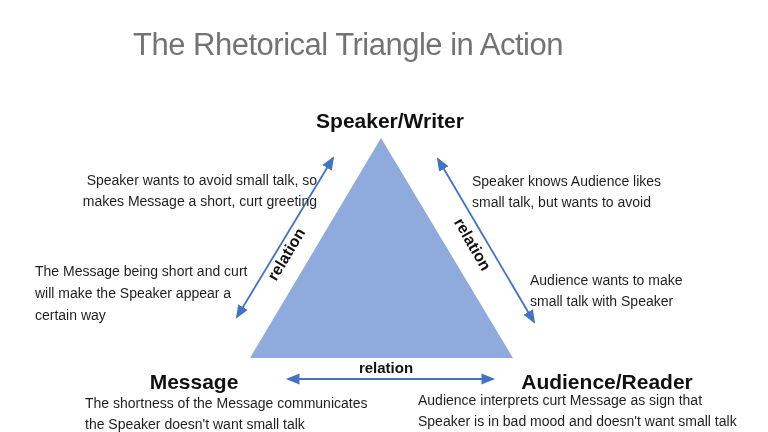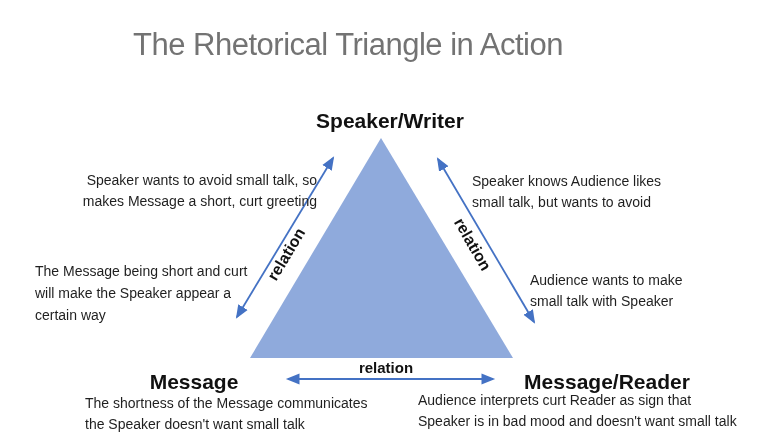--- a/index.html
+++ b/index.html
@@ -66,34 +66,34 @@
 
     <text class="relation-svg-label horizontal" x="386" y="373" text-anchor="middle">relation</text>
   </svg>
 
   <div class="title">The Rhetorical Triangle in Action</div>
 
   <div id="vertex-top" class="vertex-label">Speaker/Writer</div>
 
   <div id="vertex-left" class="vertex-label">Message</div>
 
-  <div id="vertex-right" class="vertex-label">Message/Reader</div>
+  <div id="vertex-right" class="vertex-label">Audience/Reader</div>
 
   <div id="ann-top-left" class="annotation">Speaker wants to avoid small talk, so
 makes Message a short, curt greeting</div>
 
   <div id="ann-mid-left" class="annotation">The Message being short and curt
 will make the Speaker appear a
 certain way</div>
 
   <div id="ann-mid-right" class="annotation">Audience wants to make
 small talk with Speaker</div>
 
   <div id="ann-top-right" class="annotation">Speaker knows Audience likes
 small talk, but wants to avoid</div>
 
   <div id="ann-bottom-left" class="annotation">The shortness of the Message communicates
 the Speaker doesn't want small talk</div>
 
-  <div id="ann-bottom-right" class="annotation">Audience interprets curt Reader as sign that
+  <div id="ann-bottom-right" class="annotation">Audience interprets curt Message as sign that
 Speaker is in bad mood and doesn't want small talk</div>
 
 </div>
 
 </body></html>

